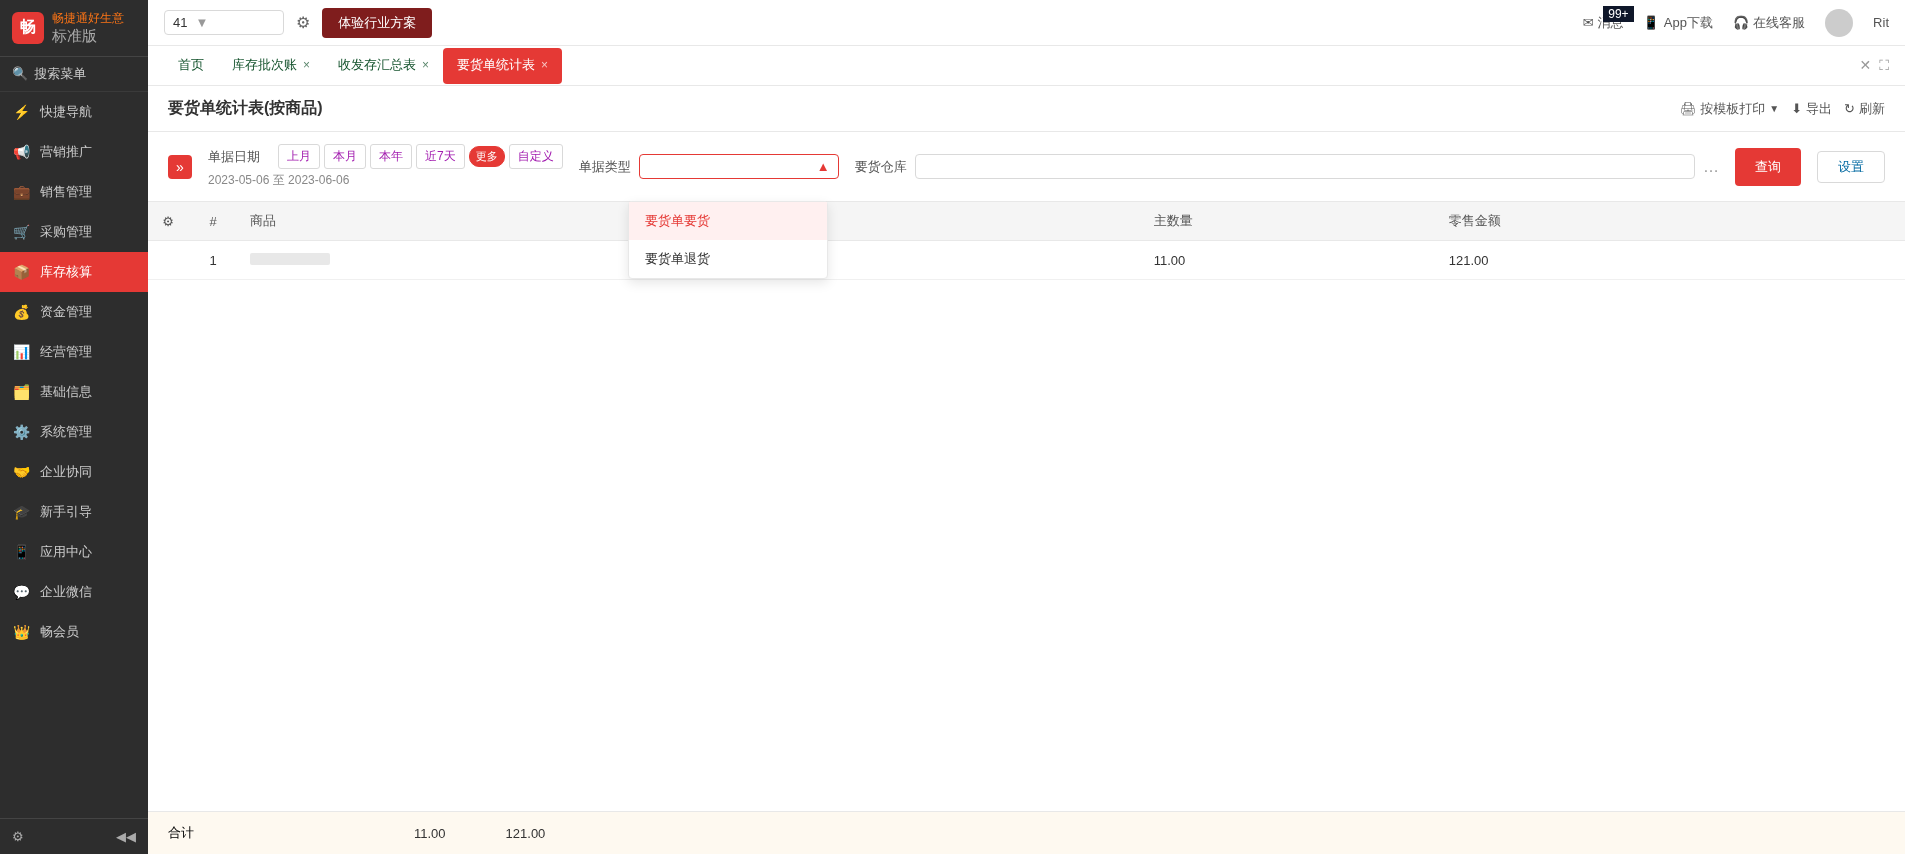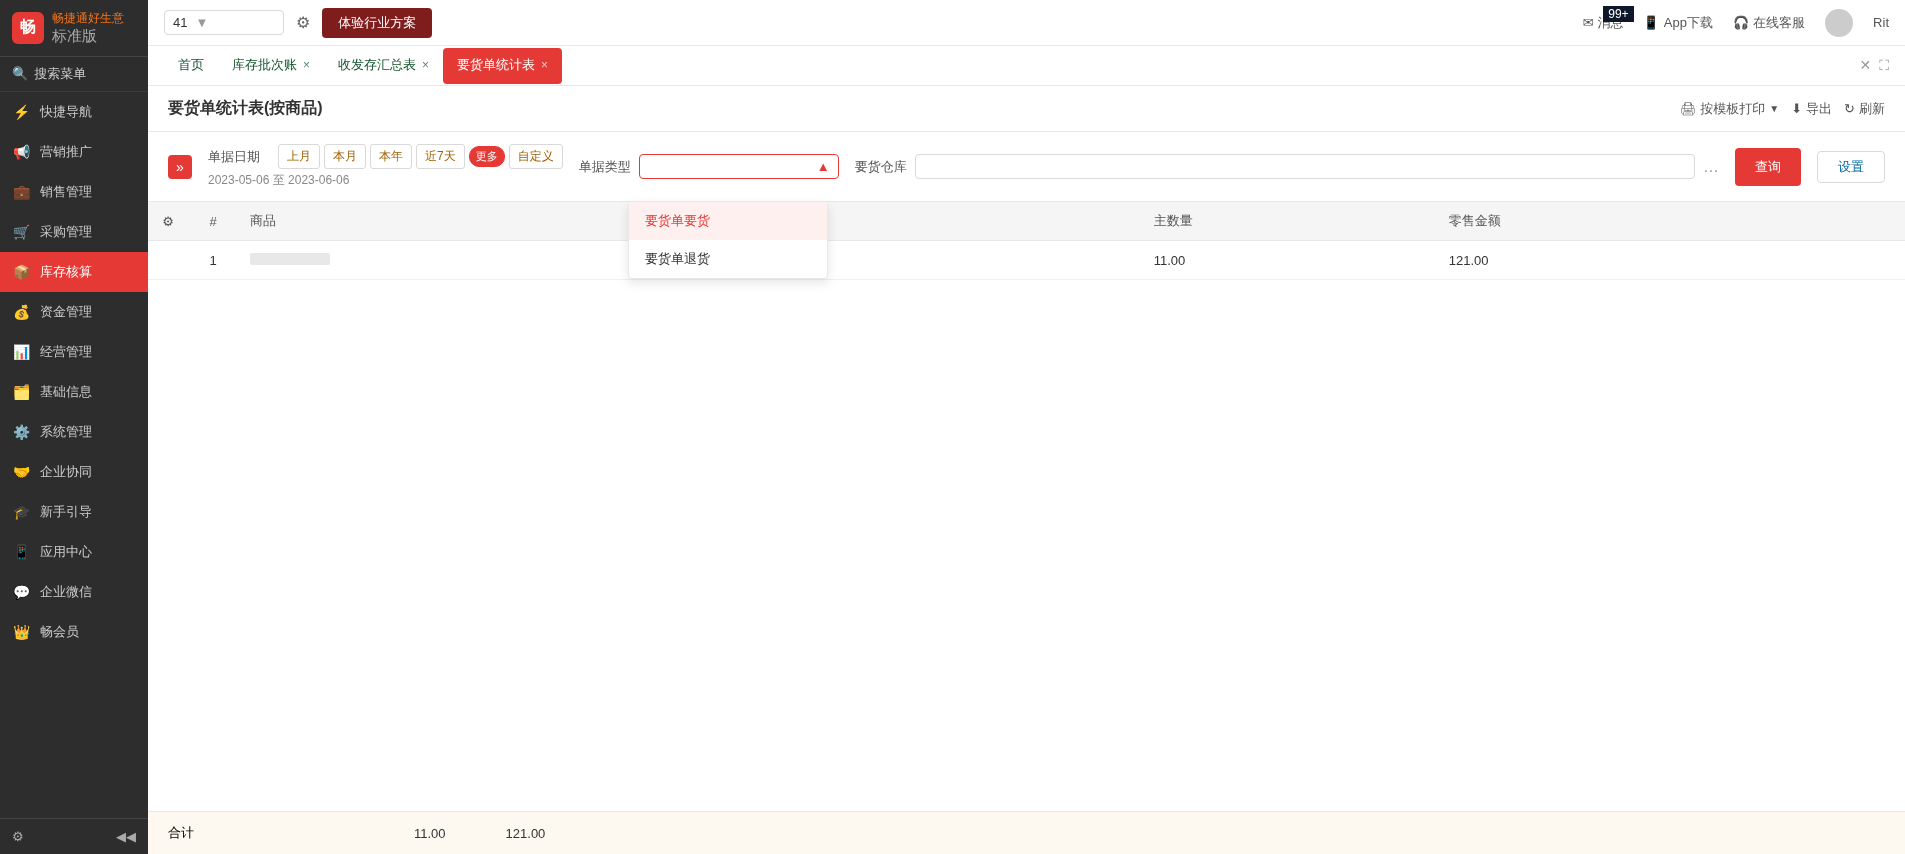--- a/index.html
+++ b/index.html
@@ -264,21 +264,21 @@
       align-items: center;
       gap: 4px;
     }
     .date-btn {
       padding: 3px 8px;
       border: 1px solid #d9d9d9;
       border-radius: 3px;
       background: #fff;
       cursor: pointer;
       font-size: 12px;
-      color: #a16207;
+      color: #a21caf;
     }
     .date-btn.more {
       background: #e53935;
       color: #fff;
       border-color: #e53935;
       border-radius: 10px;
       font-size: 11px;
       padding: 2px 6px;
     }
     .date-range {

